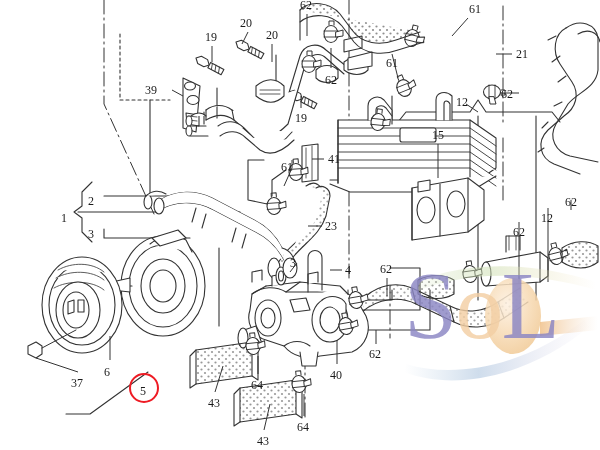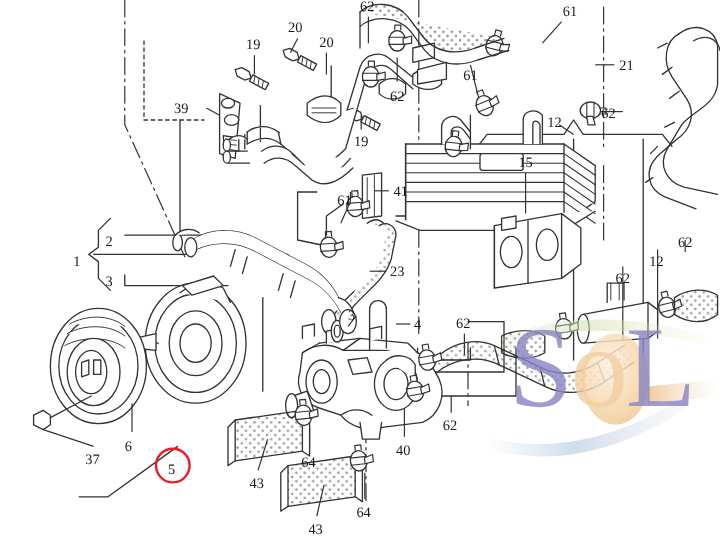--- a/index.html
+++ b/index.html
@@ -352,21 +352,21 @@
     </g>
 
     <g>
       <path d="M400,290 C450,262 520,258 596,282 L596,290 C520,268 452,272 402,298 Z" fill="url(#swoosh1)" opacity=".75"></path>
       <path d="M404,372 C456,392 530,376 590,326 L584,320 C528,364 458,380 406,364 Z" fill="url(#swoosh2)" opacity=".7"></path>
       <ellipse cx="513" cy="316" rx="28" ry="38" fill="url(#orb)" opacity=".85"></ellipse>
       <path d="M540,322 L598,316 L598,330 L540,336 Z" fill="url(#bar1)" opacity=".9"></path>
     </g>
   </svg>
 
-  <div class="wm wm-sol" style="left:424px;top:258px;"><span>S</span><span class="o">o</span><span>L</span></div>
+  <div class="wm wm-sol" style="left:404px;top:258px;"><span>S</span><span class="o">o</span><span>L</span></div>
 
   <div id="labels">
       <div class="lbl" style="left: 205px; top: 31px;">19</div>
       <div class="lbl" style="left: 240px; top: 17px;">20</div>
       <div class="lbl" style="left: 266px; top: 29px;">20</div>
       <div class="lbl" style="left: 145px; top: 84px;">39</div>
       <div class="lbl" style="left: 300px; top: -1px;">62</div>
       <div class="lbl" style="left: 325px; top: 74px;">62</div>
       <div class="lbl" style="left: 295px; top: 112px;">19</div>
       <div class="lbl" style="left: 469px; top: 3px;">61</div>

